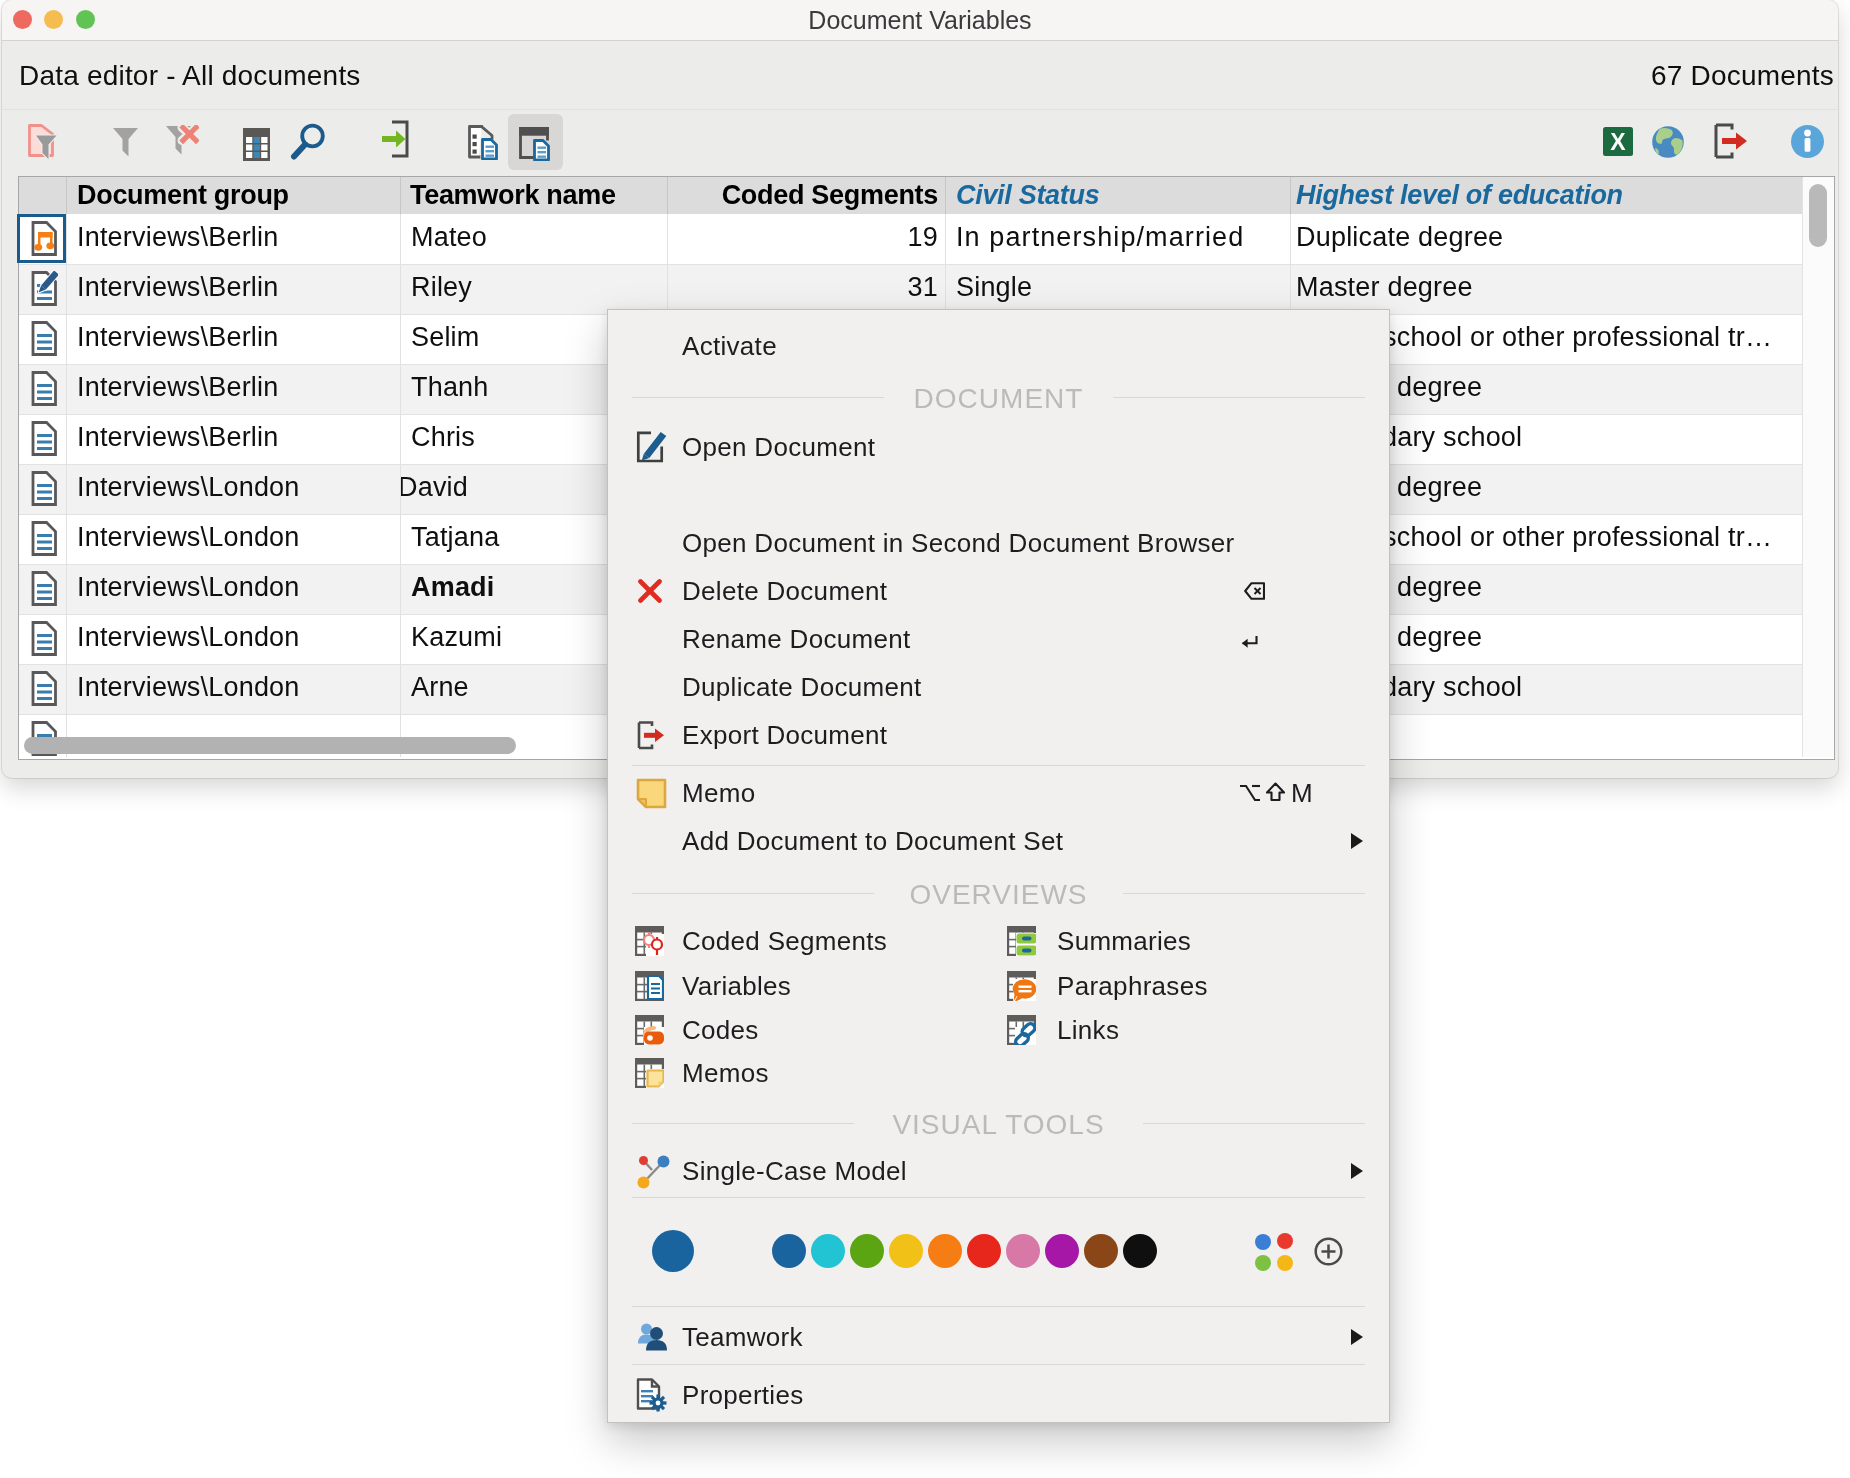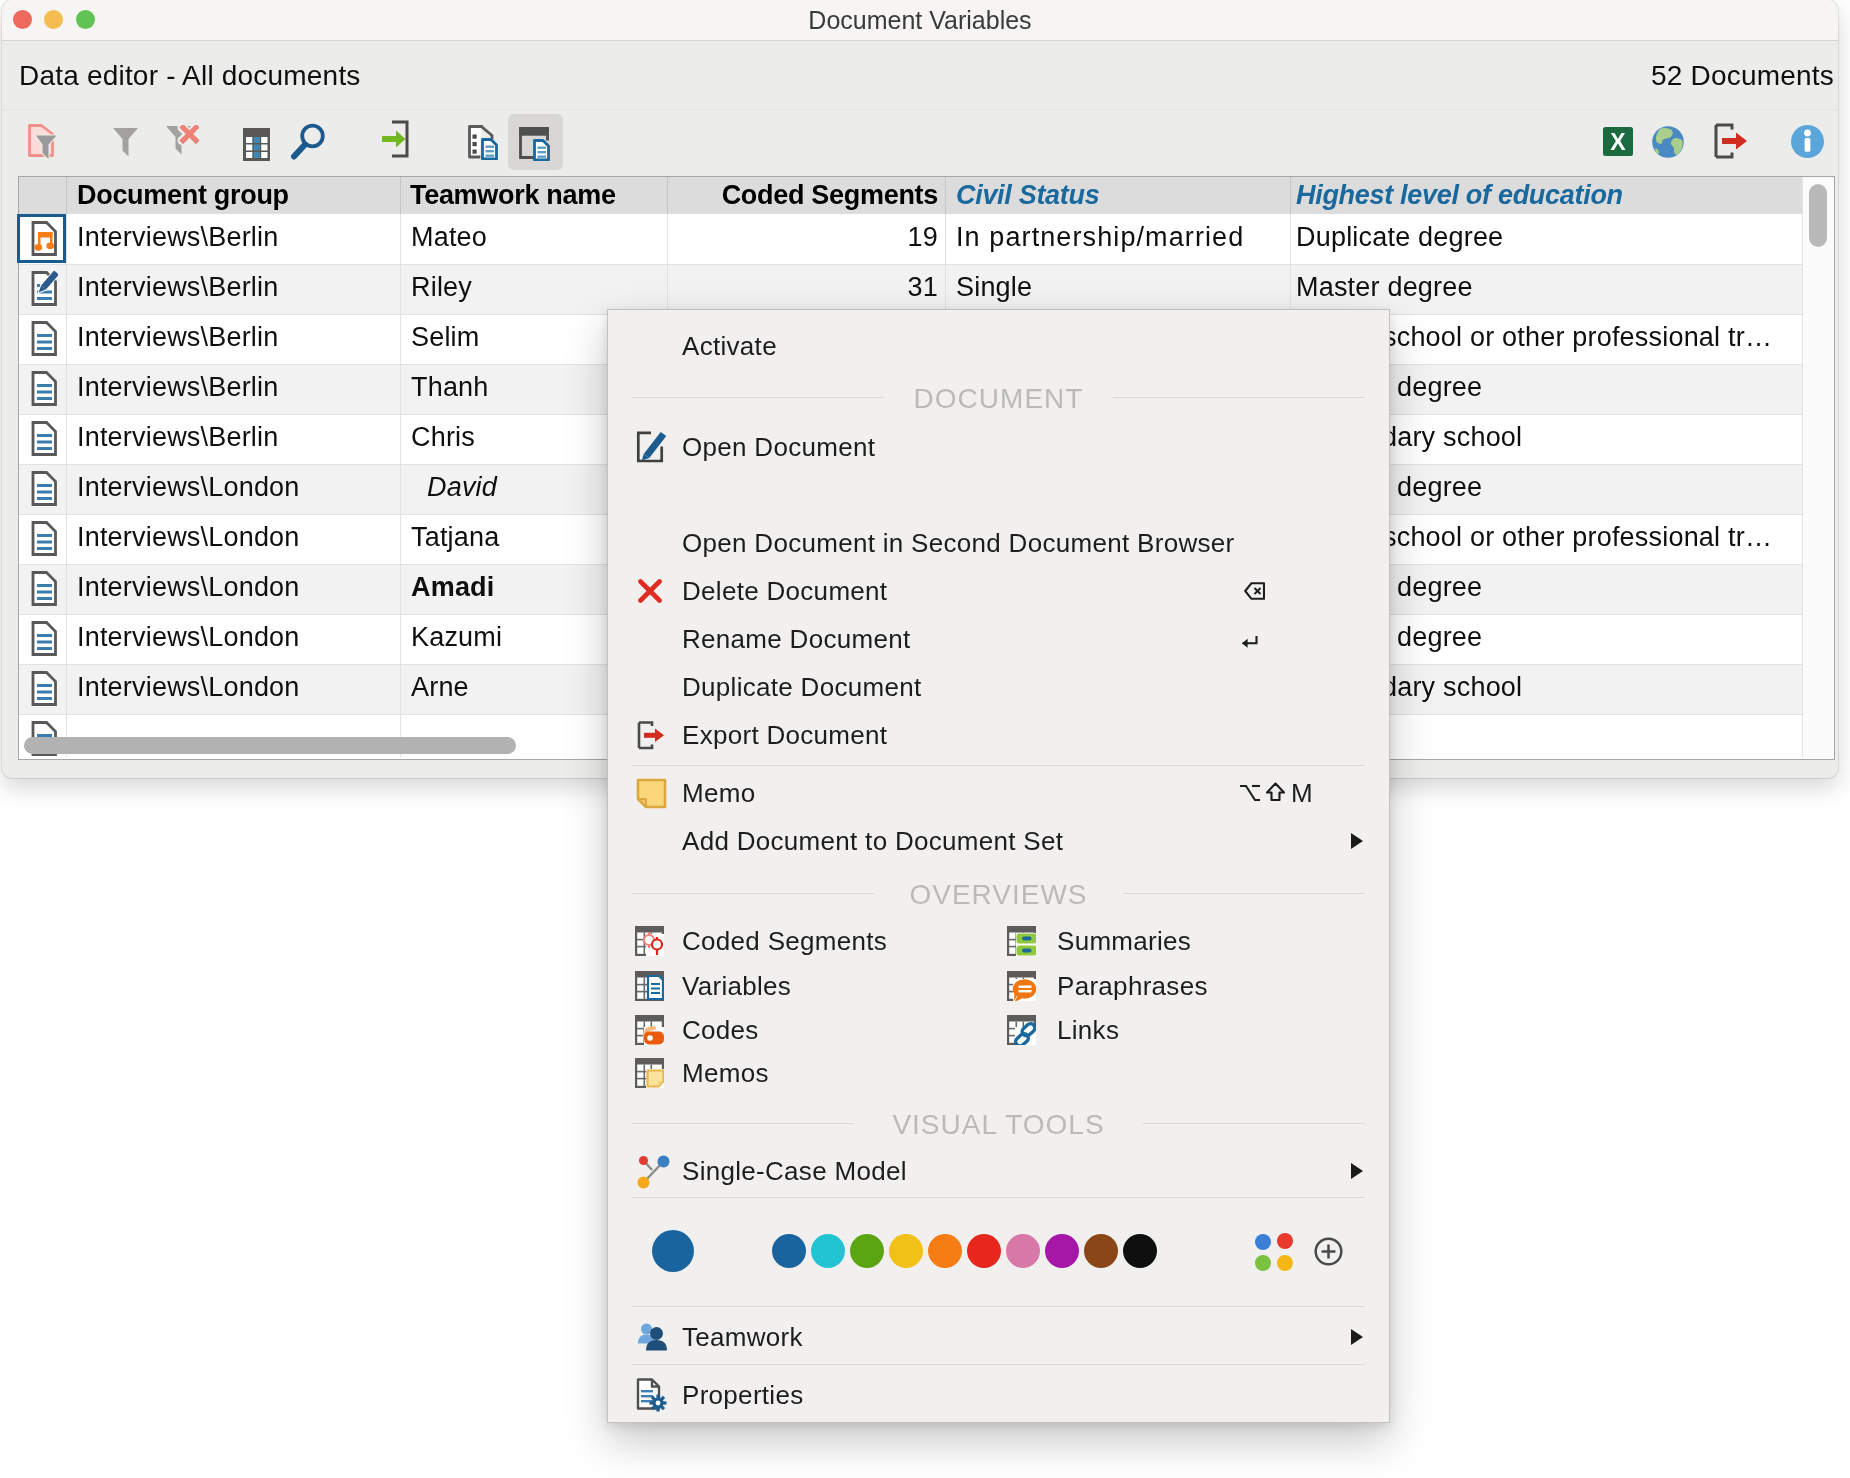--- a/index.html
+++ b/index.html
@@ -38,21 +38,21 @@
 </head>
 <body>
 <div id="win">
   <div id="titlebar" class="abs">
     <div class="abs light" style="left:11px;background:#ee6a5f;"></div>
     <div class="abs light" style="left:42px;background:#f5bd4f;"></div>
     <div class="abs light" style="left:74px;background:#61c354;"></div>
     <div id="title" class="abs">Document Variables</div>
   </div>
   <div id="subhdr-l" class="abs">Data editor - All documents</div>
-  <div id="subhdr-r" class="abs">52 Documents</div>
+  <div id="subhdr-r" class="abs">67 Documents</div>
   <div class="abs" style="left:0;top:109px;width:100%;height:1px;background:#e3e2e1;"></div>
 <svg class="abs" style="left:26px;top:124px;" width="30" height="38" viewBox="0 0 30 38">
       <path d="M1.5,1.5 H13.5 L24.5,10 V31.5 H1.5 z" fill="#fbdcd9" stroke="#f0918a" stroke-width="2.8" stroke-linejoin="round"></path>
       <polygon points="8,11.5 28.5,11.5 20.5,20.5 20.5,35 14.5,29 14.5,20.5" fill="#9a9a9a" stroke="#ececeb" stroke-width="2.2"></polygon>
       <polygon points="8,11.5 28.5,11.5 20.5,20.5 20.5,35 14.5,29 14.5,20.5" fill="#9a9a9a"></polygon>
     </svg>
 <svg class="abs" style="left:111px;top:128px;" width="25" height="30" viewBox="0 0 25 30">
       <polygon points="0,0 25,0 15.5,11 15.5,28.5 9.5,22.5 9.5,11" fill="#a3a2a1"></polygon>
     </svg>
 <svg class="abs" style="left:164px;top:125px;" width="33" height="33" viewBox="0 0 33 33">
@@ -201,21 +201,21 @@
 <div class="cell" style="left:1363px;">dary school</div>
 </div>
 <div class="row" style="top:287px;background:#f2f2f2;">
 <svg class="abs" style="left:12px;top:7px;" width="27" height="35" viewBox="0 0 27 35">
           <path d="M2,1.5 h13.5 l9,9 v23 h-22.5 z" fill="#fff" stroke="#58585a" stroke-width="2.8" stroke-linejoin="miter"></path>
           <rect x="6" y="13" width="15" height="3" fill="#3a7cad"></rect>
           <rect x="6" y="19.5" width="15" height="3" fill="#3a7cad"></rect>
           <rect x="6" y="26" width="15" height="3" fill="#3a7cad"></rect>
         </svg>
 <div class="cell" style="left:58px;">Interviews\London</div>
-<div class="cell" style="left:408px;font-style:italic;">David</div>
+<div class="cell" style="left:379px;">David</div>
 <div class="cell" style="left:1378px;">degree</div>
 </div>
 <div class="row" style="top:337px;background:#ffffff;">
 <svg class="abs" style="left:12px;top:7px;" width="27" height="35" viewBox="0 0 27 35">
           <path d="M2,1.5 h13.5 l9,9 v23 h-22.5 z" fill="#fff" stroke="#58585a" stroke-width="2.8" stroke-linejoin="miter"></path>
           <rect x="6" y="13" width="15" height="3" fill="#3a7cad"></rect>
           <rect x="6" y="19.5" width="15" height="3" fill="#3a7cad"></rect>
           <rect x="6" y="26" width="15" height="3" fill="#3a7cad"></rect>
         </svg>
 <div class="cell" style="left:58px;">Interviews\London</div>

